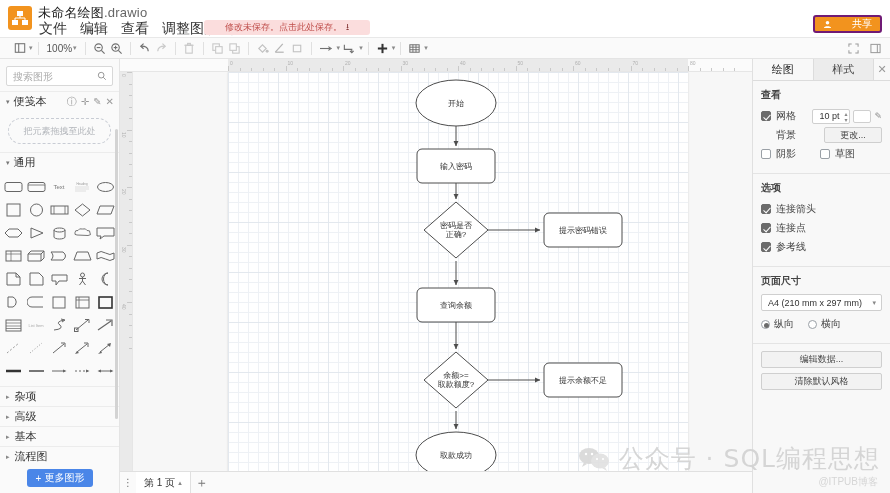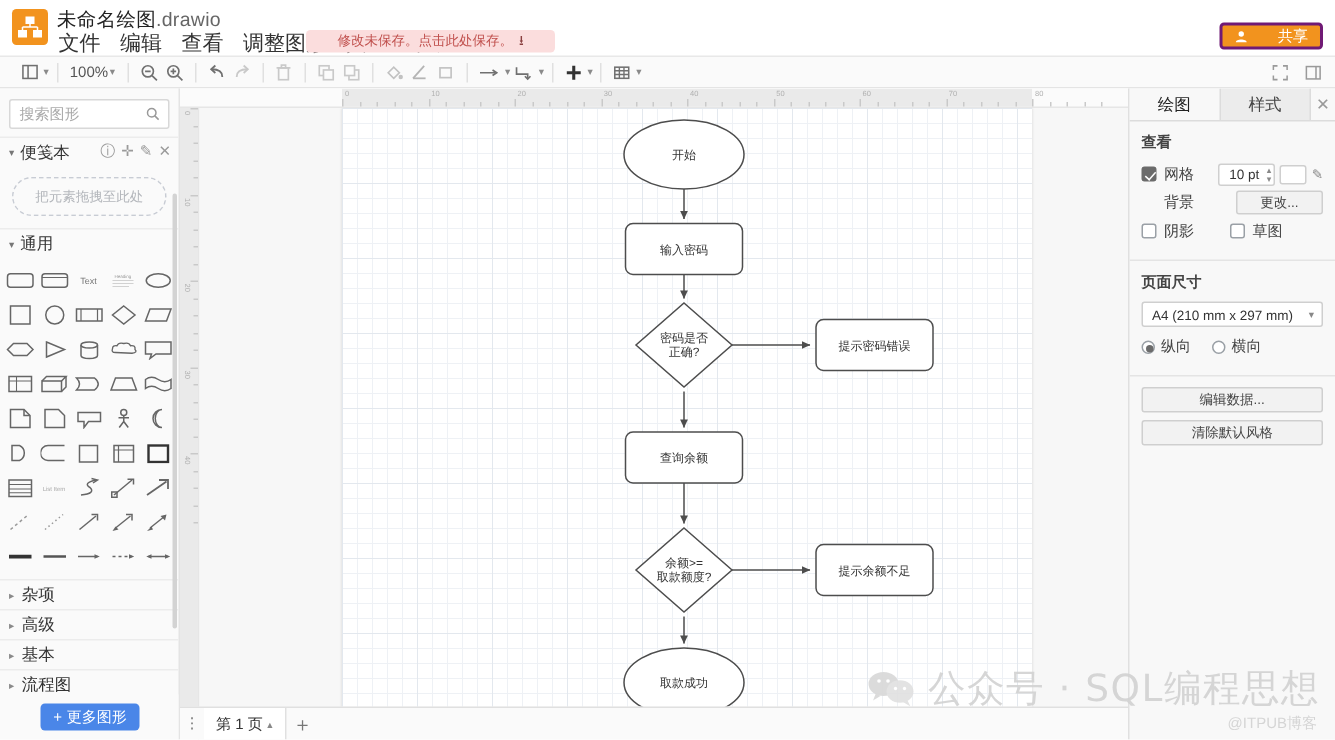--- a/index.html
+++ b/index.html
@@ -1016,20 +1016,35 @@
 
 
       <div class="rp-row">
         <span class="cb"></span>
         <span class="rp-label">阴影</span>
         <span class="cb" style="margin-left:24px;"></span>
         <span class="rp-label">草图</span>
       </div>
     </div>
 
+    <div class="rp-sec">
+      <div class="rp-sec-title">选项</div>
+      <div class="rp-row">
+        <span class="cb checked"></span>
+        <span class="rp-label">连接箭头</span>
+      </div>
+      <div class="rp-row">
+        <span class="cb checked"></span>
+        <span class="rp-label">连接点</span>
+      </div>
+      <div class="rp-row">
+        <span class="cb checked"></span>
+        <span class="rp-label">参考线</span>
+      </div>
+    </div>
 
     <div class="rp-sec">
       <div class="rp-sec-title">页面尺寸</div>
       <div class="sel">
         <span>A4 (210 mm x 297 mm)</span>
         <span class="chev">▾</span>
       </div>
       <div class="rp-row">
         <span class="radio checked"></span>
         <span class="rp-label">纵向</span>

